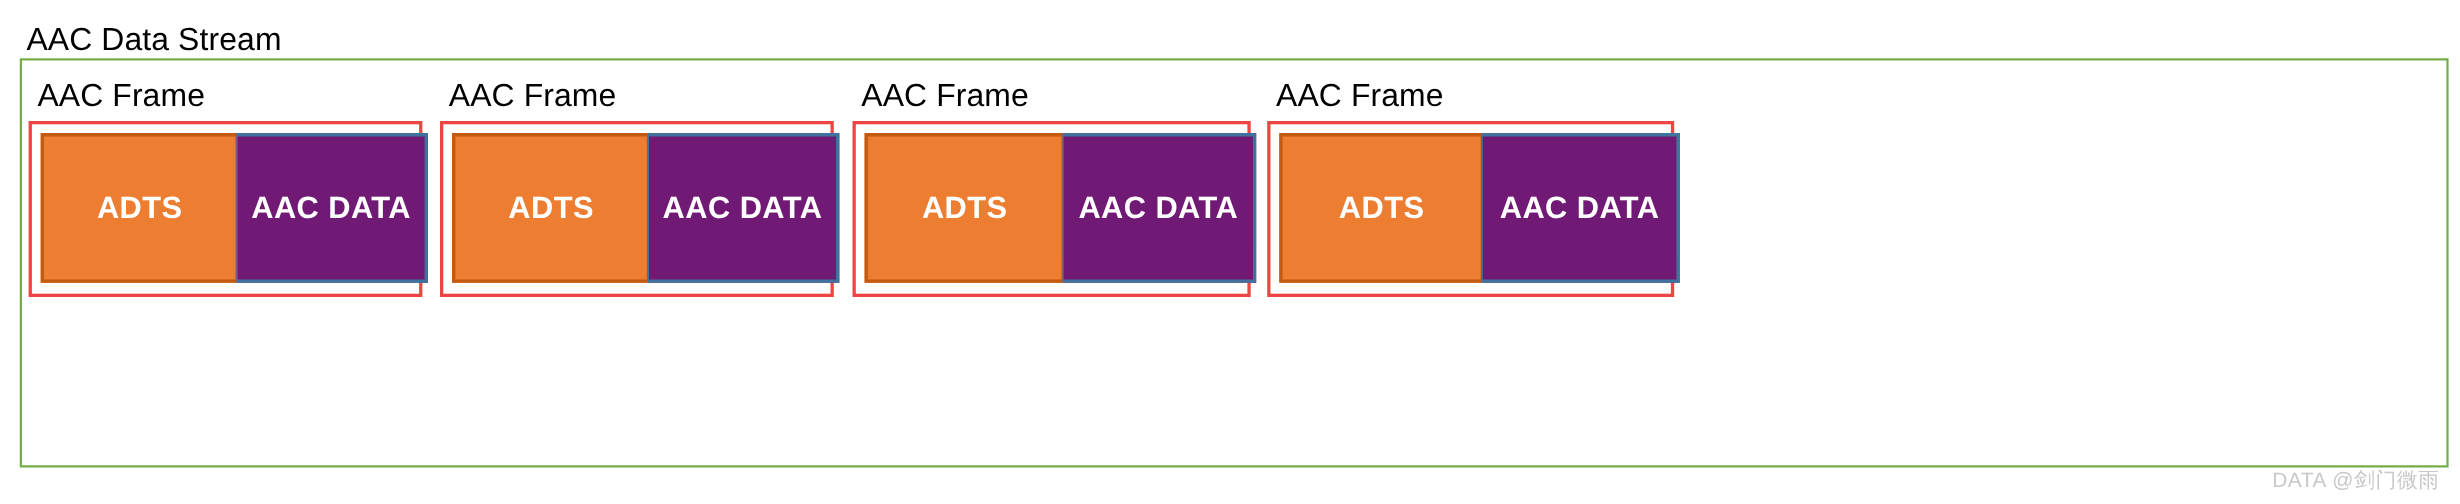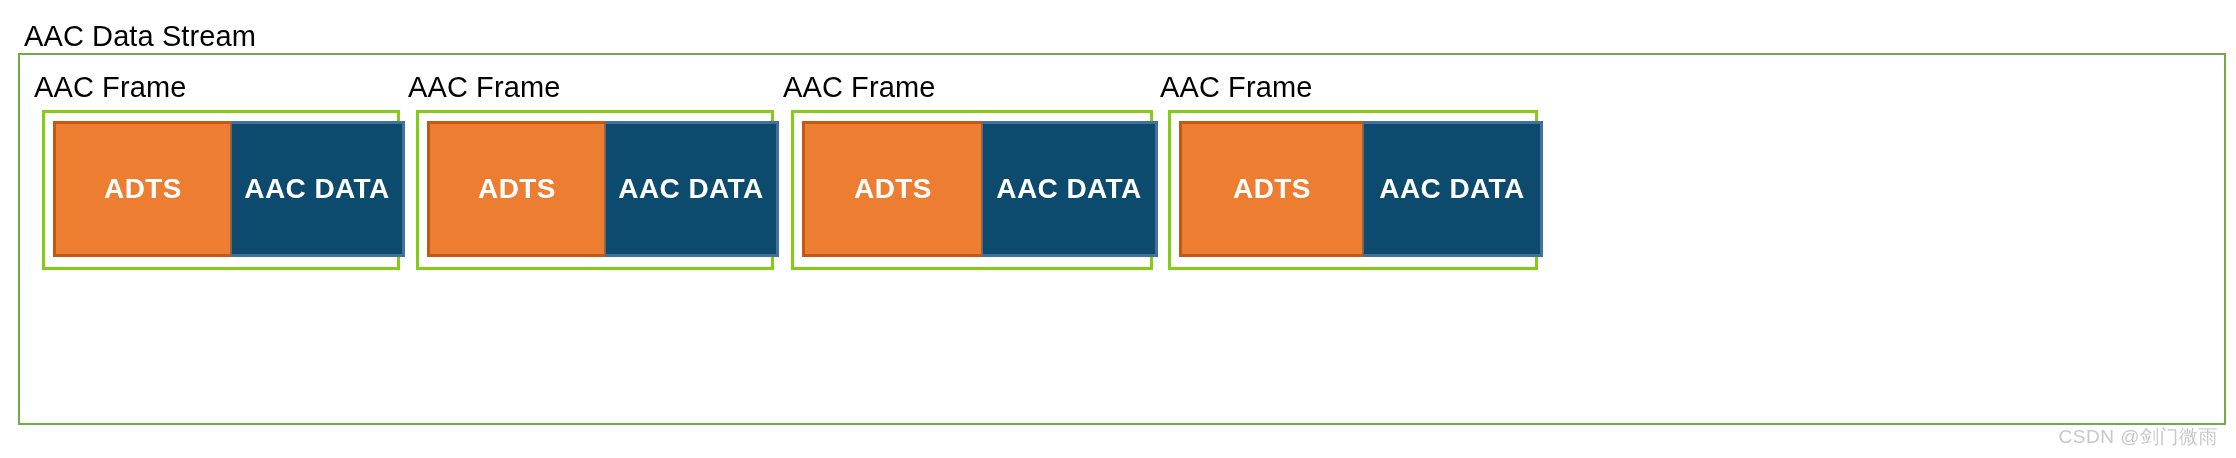--- a/index.html
+++ b/index.html
@@ -62,23 +62,23 @@
     font-size: 29px;
     line-height: 34px;
     color: #000000;
     white-space: nowrap;
     letter-spacing: 0.1px;
   }
 
   .frame-box {
     position: absolute;
     top: 110px;
-    left: 16px;
+    left: 0;
     height: 160px;
-    border: 3px solid #84cc16;
+    border: 3px solid #ef4444;
     background: transparent;
   }
 
   .blocks {
     position: absolute;
     top: 8px;
     left: 8px;
     height: 136px;
     display: flex;
     align-items: stretch;
@@ -93,21 +93,21 @@
     font-size: 28px;
     letter-spacing: 0.4px;
     white-space: nowrap;
   }
   .block-adts {
     background: #ED7D31;
     border: 3px solid #C45911;
     border-right-width: 1px;
   }
   .block-data {
-    background: #0c4a6e;
+    background: #701a75;
     border: 3px solid #41719C;
     border-left-width: 1px;
     text-align: center;
   }
 
   
   .watermark {
     position: absolute;
     right: 18px;
     bottom: 8px;
@@ -163,15 +163,15 @@
       <div class="frame-box" style="width:370px;">
         <div class="blocks">
           <div class="block block-adts" style="width:184px;">ADTS</div>
           <div class="block block-data" style="width:180px;">AAC DATA</div>
         </div>
       </div>
     </div>
 
   </div>
 
-  <div class="watermark">CSDN @剑门微雨</div>
+  <div class="watermark">DATA @剑门微雨</div>
 
 </div>
 
 </body></html>

